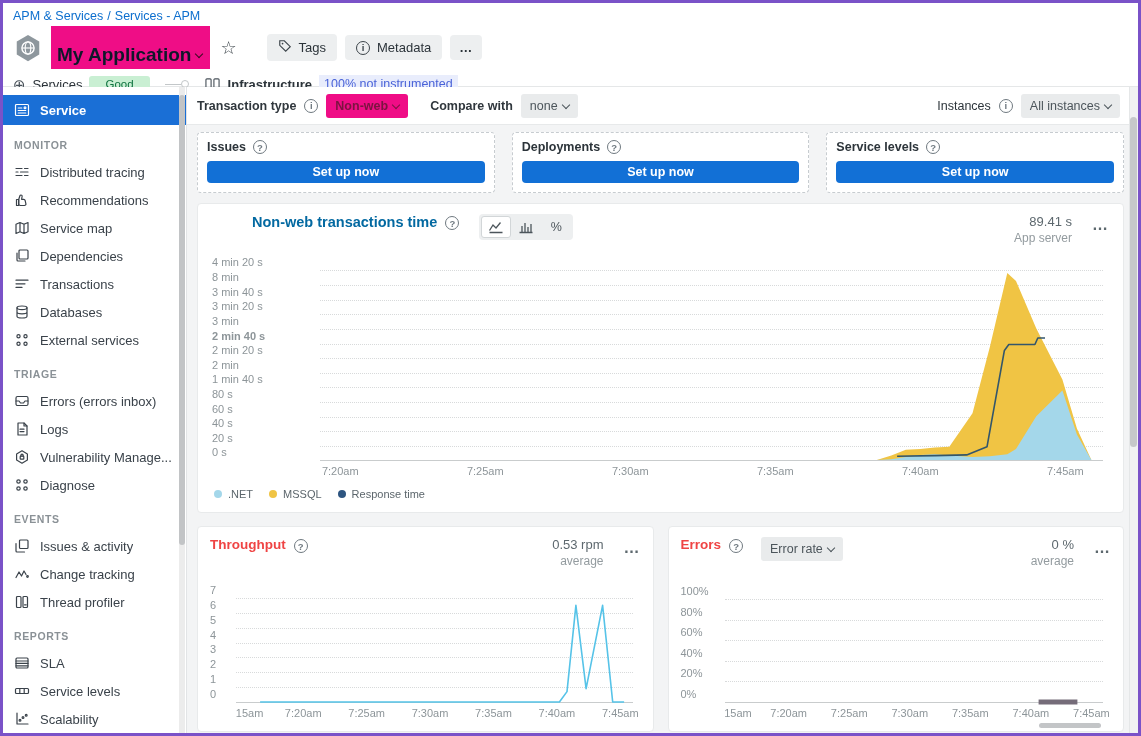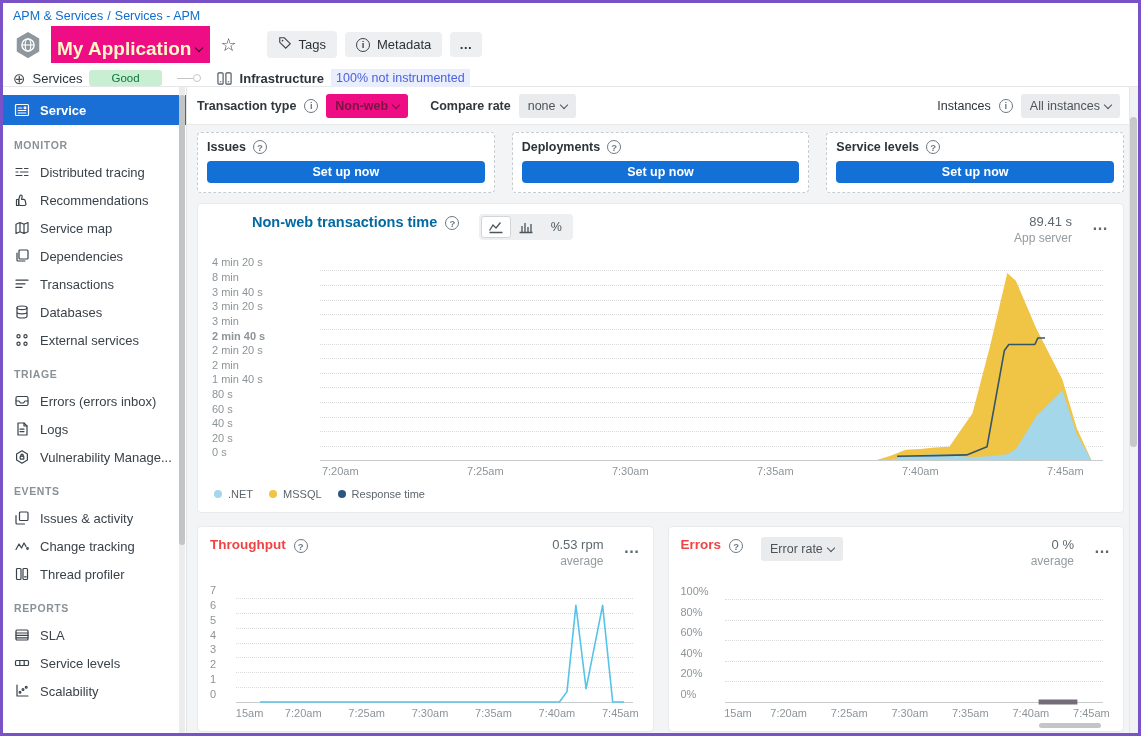--- a/index.html
+++ b/index.html
@@ -7,29 +7,29 @@
   *{box-sizing:border-box;}
   #app{width:1141px;height:736px;border:3px solid #7a52c8;background:#fff;display:flex;flex-direction:column;overflow:hidden;}
 
   
   .header{height:84px;min-height:84px;padding:6px 10px 0;border-bottom:1px solid #e5e7e8;background:#fff;}
   .breadcrumb{font-size:12.5px;color:#0c6ece;}
   .crumb{cursor:pointer;}
   .crumb-sep{margin:0 4px;}
   .title-row{display:flex;align-items:center;margin-top:3px;gap:8px;}
   .hex-wrap{width:30px;height:30px;flex:none;}
-  .app-title{font-size:19px;font-weight:bold;color:#fef9c3;background:#ef0d86;padding:12px 8px 3px 6px;display:flex;align-items:center;cursor:pointer;}
+  .app-title{font-size:19px;font-weight:bold;color:#0f172a;background:#ef0d86;padding:18px 8px 3px 6px;display:flex;align-items:center;cursor:pointer;}
   .app-title .chev{border-color:#3a0a22;}
   .star{font-size:18px;color:#3c444a;margin-left:2px;cursor:pointer;line-height:1;}
   .chip-btn{display:flex;align-items:center;gap:7px;background:#edeff0;border-radius:4px;padding:5px 11px;font-size:13px;color:#2c343a;cursor:pointer;}
   .chip-btn.first{margin-left:22px;}
   .chip-btn.kebab-btn{padding:5px 9px;font-weight:bold;letter-spacing:1px;}
   .status-row{display:flex;align-items:center;margin-top:6px;gap:7px;font-size:13px;color:#2c343a;}
   .globe{font-size:15px;color:#49525a;line-height:1;}
-  .badge-good{background:#c9efd3;color:#0f7340;font-size:11.5px;padding:2px 22px;border-radius:3px;}
+  .badge-good{background:#c9efd3;color:#0f7340;font-size:11.5px;padding:2px 16px;border-radius:3px;}
   .link-toggle{display:flex;align-items:center;margin:0 8px;color:#c3c7c9;}
   .link-line{width:16px;height:0;border-top:1.5px solid #c3c7c9;}
   .link-circle{width:8px;height:8px;border:1.5px solid #c3c7c9;border-radius:50%;}
   .infra-status{color:#4a63d8;background:#e9edfc;padding:2px 5px;font-size:12.5px;}
   .chev{display:inline-block;width:6px;height:6px;border-right:1.6px solid currentColor;border-bottom:1.6px solid currentColor;transform:rotate(45deg);margin-left:5px;margin-bottom:2px;flex:none;}
   .qicon{display:inline-flex;align-items:center;justify-content:center;width:14px;height:14px;min-width:14px;border:1.2px solid #6f7980;border-radius:50%;font-size:9.5px;color:#6f7980;font-weight:bold;cursor:pointer;}
 
   
   .main{flex:1;display:flex;overflow:hidden;}
   .sidebar{width:184px;min-width:184px;border-right:1px solid #e2e4e6;position:relative;padding-top:8px;overflow:hidden;background:#fff;}
@@ -245,20 +245,31 @@
           <div class="side-item">
             <span class="side-icon">
               <svg viewBox="0 0 16 16">
                 <path d="M8 1.8l5.4 3.1v6.2L8 14.2 2.6 11.1V4.9z"></path>
                 <rect x="6.2" y="7.2" width="3.6" height="3" rx="0.5"></rect>
                 <path d="M6.9 7.2V6.3a1.1 1.1 0 0 1 2.2 0v.9"></path>
               </svg>
             </span>
             <span class="side-label">Vulnerability Manage...</span>
           </div>
+          <div class="side-item">
+            <span class="side-icon">
+              <svg viewBox="0 0 16 16">
+                <circle cx="4.5" cy="4.5" r="1.7"></circle>
+                <circle cx="11.5" cy="4.5" r="1.7"></circle>
+                <circle cx="4.5" cy="11.5" r="1.7"></circle>
+                <circle cx="11.5" cy="11.5" r="1.7"></circle>
+              </svg>
+            </span>
+            <span class="side-label">Diagnose</span>
+          </div>
           <div class="section-title">EVENTS</div>
           <div class="side-item">
             <span class="side-icon">
               <svg viewBox="0 0 16 16">
                 <rect x="5.5" y="2" width="8.5" height="8.5" rx="1"></rect>
                 <path d="M2 5.5v7.5a1 1 0 0 0 1 1h7.5"></path>
               </svg>
             </span>
             <span class="side-label">Issues &amp; activity</span>
           </div>
@@ -317,21 +328,21 @@
     </div>
 
     <div class="content">
       <div class="filter-bar">
         <span class="fb-label">Transaction type</span>
         <span class="qicon">i</span>
         <span class="chip magenta">
             <span>Non-web</span>
             <span class="chev"></span>
           </span>
-        <span class="fb-label fb-gap">Compare rate</span>
+        <span class="fb-label fb-gap">Compare with</span>
         <span class="chip">
             <span>none</span>
             <span class="chev"></span>
           </span>
         <span class="spacer"></span>
         <span class="fb-label" style="font-weight:normal;color:#2c343a;">Instances</span>
         <span class="qicon">i</span>
         <span class="chip">
             <span>All instances</span>
             <span class="chev"></span>

